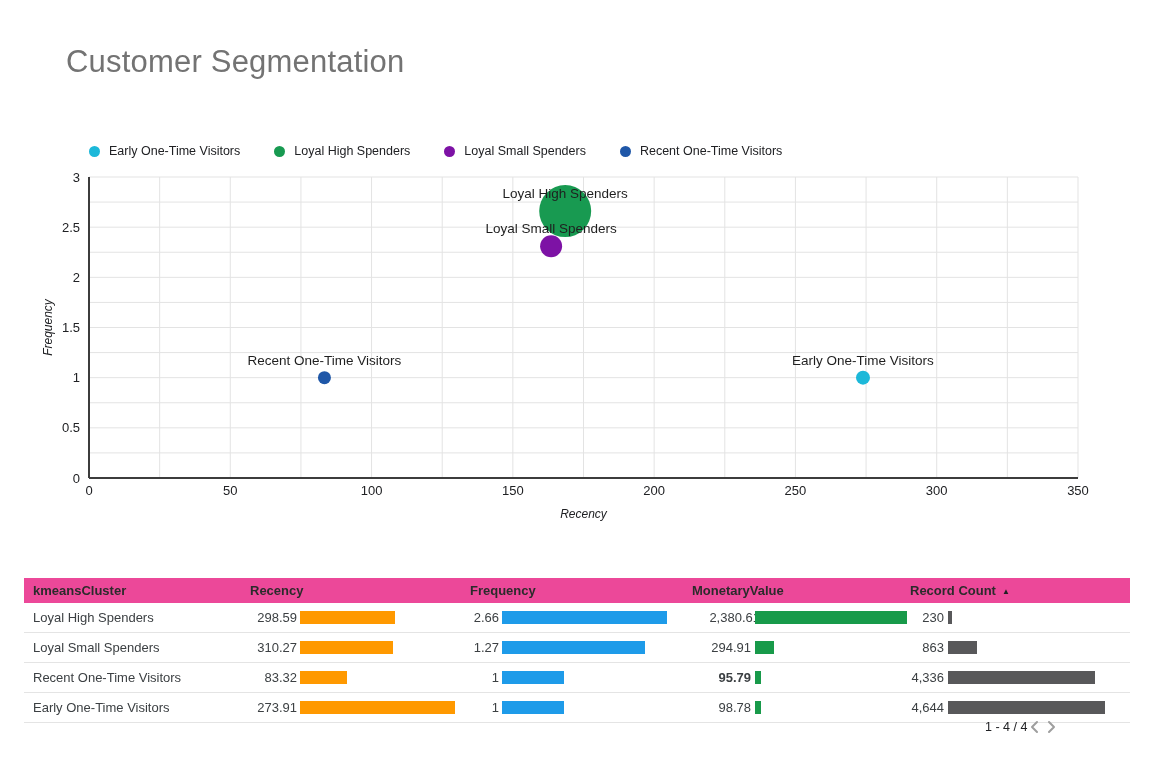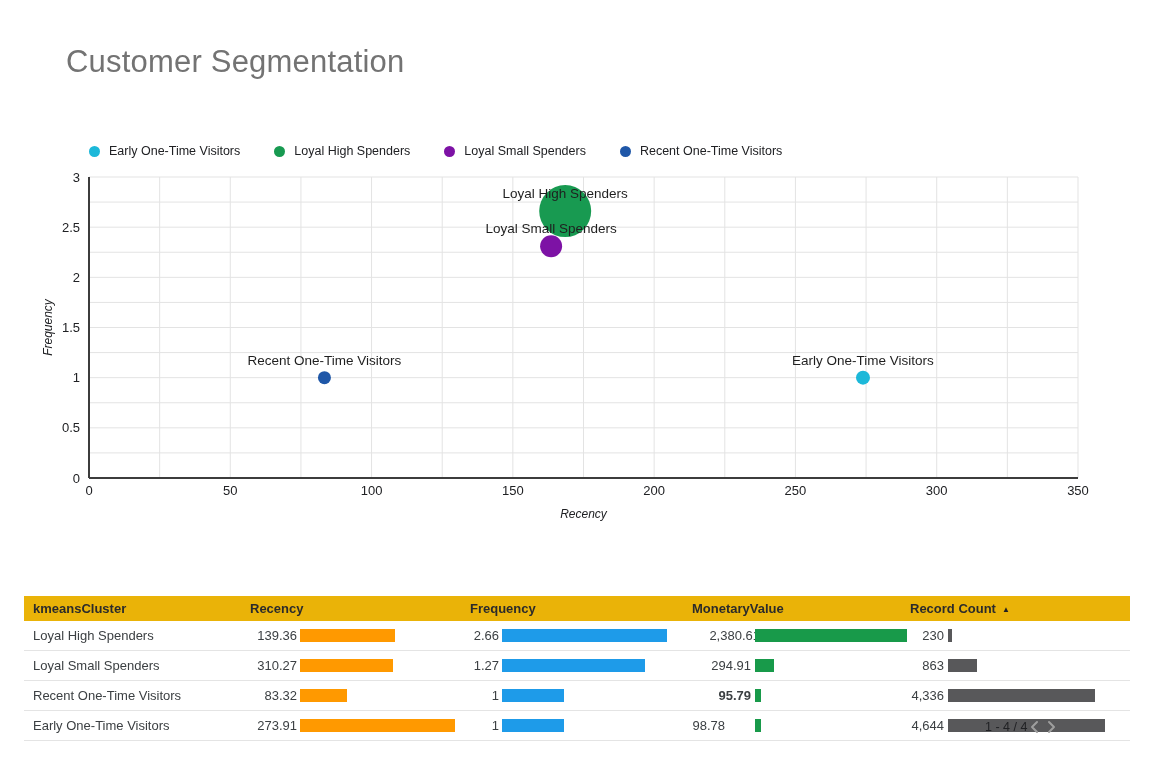--- a/index.html
+++ b/index.html
@@ -13,21 +13,21 @@
     color:#737373;letter-spacing:.2px;
   }
   .legend{
     position:absolute;left:89px;top:144px;display:flex;align-items:center;gap:34px;
   }
   .legend-item{display:flex;align-items:center;gap:9px;cursor:pointer;}
   .legend-dot{width:11px;height:11px;border-radius:50%;flex:0 0 auto;}
   .legend-label{font-size:12.5px;color:#202124;}
   .chart-wrap{position:absolute;left:0;top:160px;width:1152px;height:385px;}
   .dtable{position:absolute;left:24px;top:578px;width:1106px;font-size:13px;}
-  .dtable-header{position:relative;height:25px;background:#eab308;margin-top:18px;}
+  .dtable-header{position:relative;height:25px;background:#ec4899;}
   .dtable-header .hcell{
     position:absolute;top:0;line-height:25px;font-weight:bold;color:#2b2b2b;white-space:nowrap;cursor:pointer;
   }
   .sort-arrow{font-size:8px;color:#202124;margin-left:6px;vertical-align:1px;}
   .dtable-row{position:relative;height:29px;border-bottom:1px solid #e4e4e4;background:#fff;}
   .cell-text{position:absolute;line-height:29px;color:#3c4043;white-space:nowrap;}
   .cell-num{position:absolute;line-height:29px;color:#3c4043;text-align:right;width:110px;white-space:nowrap;}
   .cell-bar{position:absolute;top:8px;height:13px;}
   .pagination{
     position:absolute;top:716px;left:985px;display:flex;align-items:center;height:22px;
@@ -120,21 +120,21 @@
 <div class="dtable" id="dtable">
     <div class="dtable-header">
       <span class="hcell" style="left: 9px;"><span>kmeansCluster</span></span>
       <span class="hcell" style="left: 226px;"><span>Recency</span></span>
       <span class="hcell" style="left: 446px;"><span>Frequency</span></span>
       <span class="hcell" style="left: 668px;"><span>MonetaryValue</span></span>
       <span class="hcell" style="left: 886px;"><span>Record Count</span><span class="sort-arrow">▲</span></span>
     </div>
     <div class="dtable-row">
       <span class="cell-text" style="left: 9px;">Loyal High Spenders</span>
-      <span class="cell-num" style="left: 163px;">139.36</span>
+      <span class="cell-num" style="left: 163px;">298.59</span>
       <span class="cell-bar" style="left: 276px; width: 95.362px; background: rgb(255, 153, 0);"></span>
       <span class="cell-num" style="left: 365px;">2.66</span>
       <span class="cell-bar" style="left: 478px; width: 165px; background: rgb(30, 155, 233);"></span>
       <span class="cell-num" style="left: 626px;">2,380.61</span>
       <span class="cell-bar" style="left: 731px; width: 152px; background: rgb(24, 154, 74);"></span>
       <span class="cell-num" style="left: 810px;">230</span>
       <span class="cell-bar" style="left: 924px; width: 4.22588px; background: rgb(88, 88, 90);"></span>
     </div>
     <div class="dtable-row">
       <span class="cell-text" style="left: 9px;">Loyal Small Spenders</span>
@@ -157,21 +157,21 @@
       <span class="cell-bar" style="left: 731px; width: 6.11611px; background: rgb(24, 154, 74);"></span>
       <span class="cell-num" style="left: 810px;">4,336</span>
       <span class="cell-bar" style="left: 924px; width: 146.587px; background: rgb(88, 88, 90);"></span>
     </div>
     <div class="dtable-row">
       <span class="cell-text" style="left: 9px;">Early One-Time Visitors</span>
       <span class="cell-num" style="left: 163px;">273.91</span>
       <span class="cell-bar" style="left: 276px; width: 155px; background: rgb(255, 153, 0);"></span>
       <span class="cell-num" style="left: 365px;">1</span>
       <span class="cell-bar" style="left: 478px; width: 62.0301px; background: rgb(30, 155, 233);"></span>
-      <span class="cell-num" style="left: 591px;">98.78</span>
+      <span class="cell-num" style="left: 617px;">98.78</span>
       <span class="cell-bar" style="left: 731px; width: 6.30702px; background: rgb(24, 154, 74);"></span>
       <span class="cell-num" style="left: 810px;">4,644</span>
       <span class="cell-bar" style="left: 924px; width: 157px; background: rgb(88, 88, 90);"></span>
     </div>
   </div>
 
 <div class="pagination">
   <span class="page-range">1 - 4 / 4</span>
   <svg class="chev" viewBox="0 0 16 16">
     <polyline points="10,3 5,8 10,13" fill="none" stroke="#9e9e9e" stroke-width="2" stroke-linecap="round" stroke-linejoin="round"></polyline>

